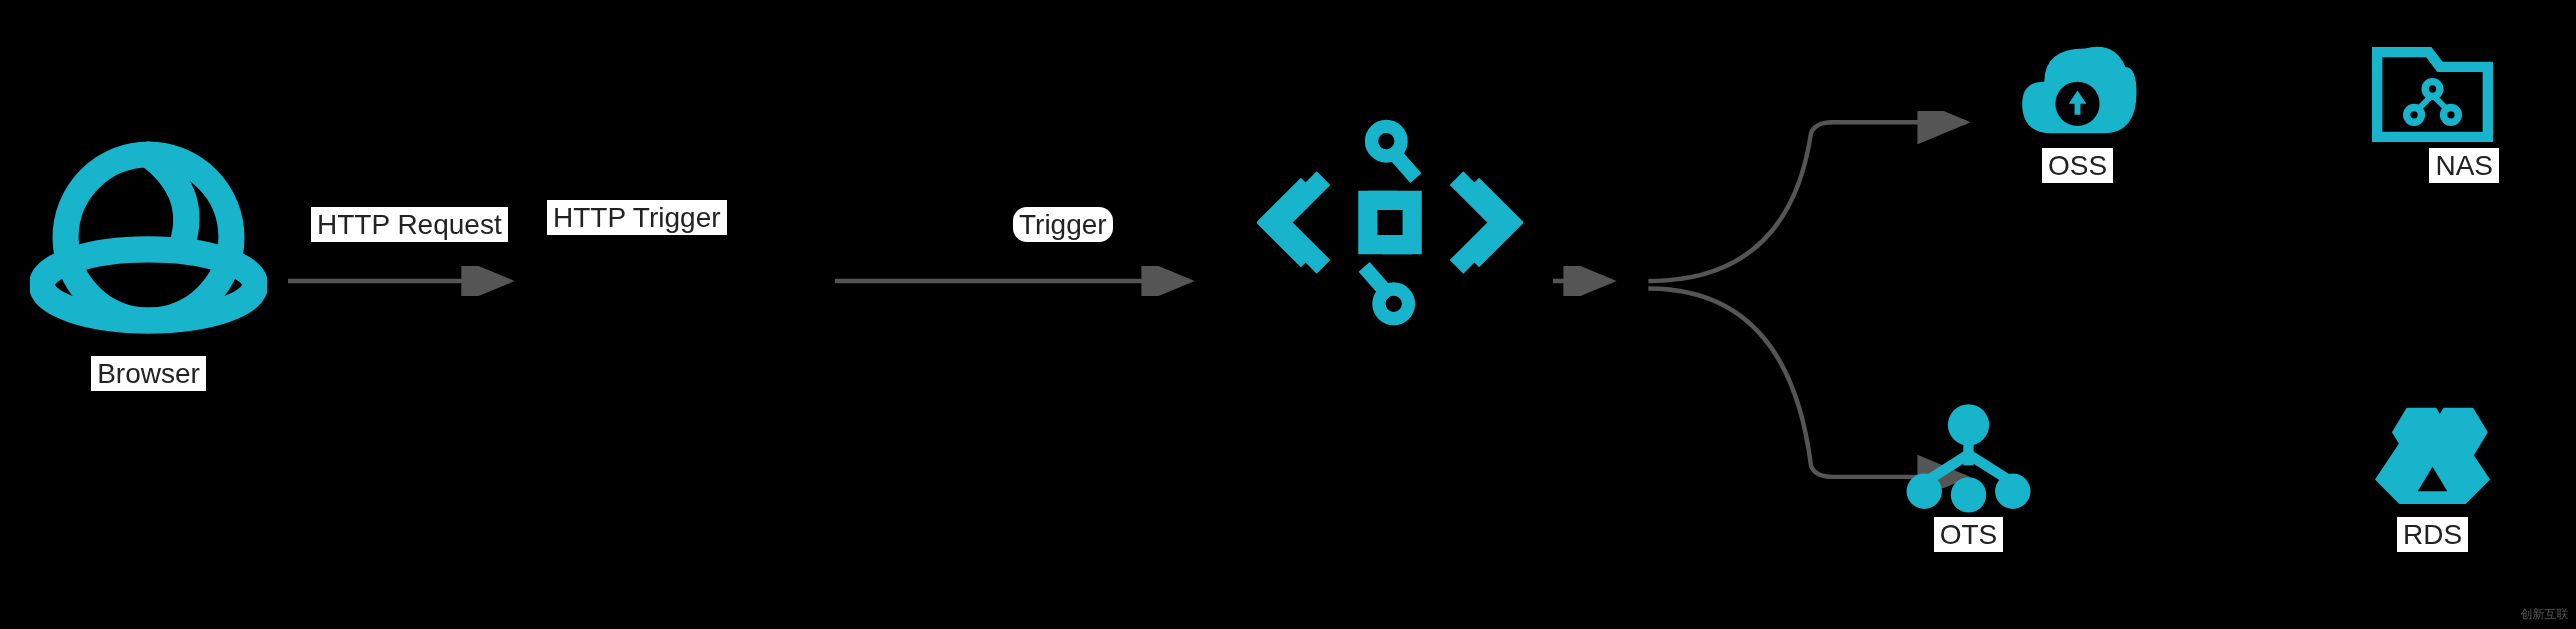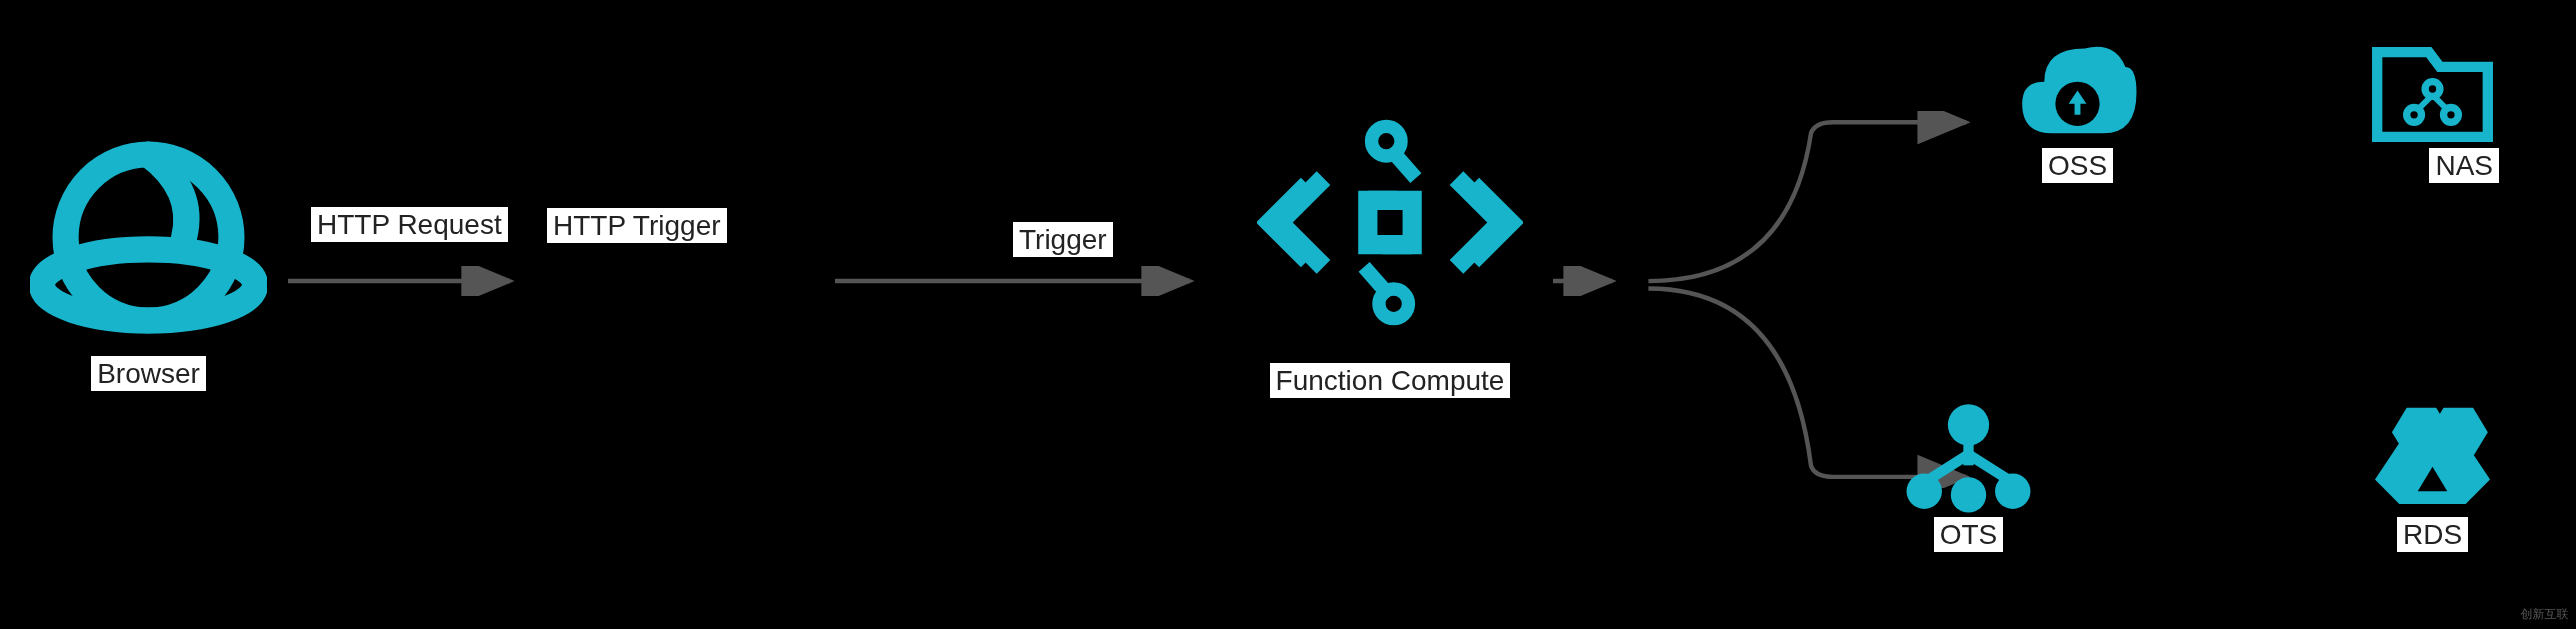--- a/index.html
+++ b/index.html
@@ -99,48 +99,47 @@
   </div>
   <div class="node-label">Browser</div>
 </div>
 
 <svg class="arrow" style="left:288px; top:266px; width:237px; height:30px;" viewBox="0 0 320 40" width="237" height="30">
   <line x1="0" y1="20" x2="300" y2="20" stroke="#555" stroke-width="6" marker-end="url(#arrowhead)"></line>
 </svg>
 <div class="arrow-label" style="left:311px; top:207px;">HTTP Request</div>
 
 <div class="node" style="left:547px; top:170px;">
-  <div class="node-label" style="margin-top:38px;text-align:right;">HTTP Trigger</div>
+  <div class="node-label" style="margin-top:30px;text-align:right;">HTTP Trigger</div>
 </div>
 
 <svg class="arrow" style="left:835px; top:266px; width:370px; height:30px;" viewBox="0 0 500 40" width="370" height="30">
   <line x1="0" y1="20" x2="480" y2="20" stroke="#555" stroke-width="6" marker-end="url(#arrowhead)"></line>
 </svg>
-<div class="arrow-label" style="left:1013px; top:222px;">Trigger</div>
+<div class="arrow-label" style="left:1013px; top:207px;border-radius:14px;">Trigger</div>
 
 <div class="node" style="left:1257px; top:104px;">
   <div class="icon-fc fc">
     <svg viewBox="0 0 360 320">
 
       <path d="M 70 110 L 20 160 L 70 210" fill="none" stroke="#18b4cc" stroke-width="30" stroke-linecap="butt"></path>
       <path d="M 100 90 L 40 160 L 100 230" fill="none" stroke="#18b4cc" stroke-width="30" stroke-linecap="butt" opacity="0.0"></path>
       <path d="M 90 100 L 30 160 L 90 220" fill="none" stroke="#18b4cc" stroke-width="26"></path>
       <path d="M 290 110 L 340 160 L 290 210" fill="none" stroke="#18b4cc" stroke-width="30"></path>
       <path d="M 270 100 L 330 160 L 270 220" fill="none" stroke="#18b4cc" stroke-width="26"></path>
 
       <path d="M 150 130 L 210 130 L 210 190 L 170 190" fill="none" stroke="#18b4cc" stroke-width="26"></path>
       <path d="M 210 190 L 150 190 L 150 130 L 190 130" fill="none" stroke="#18b4cc" stroke-width="26"></path>
 
       <line x1="180" y1="60" x2="215" y2="100" stroke="#18b4cc" stroke-width="20"></line>
       <circle cx="175" cy="50" r="20" fill="none" stroke="#18b4cc" stroke-width="18"></circle>
       <line x1="180" y1="260" x2="145" y2="220" stroke="#18b4cc" stroke-width="20"></line>
       <circle cx="185" cy="270" r="20" fill="none" stroke="#18b4cc" stroke-width="18"></circle>
     </svg>
   </div>
-  <div class="node-label" style="margin-top:22px;">Function Compute</div>
 </div>
 
 <svg class="arrow" style="left:1553px; top:266px; width:74px; height:30px;" viewBox="0 0 100 40" width="74" height="30">
   <line x1="0" y1="20" x2="80" y2="20" stroke="#555" stroke-width="6" marker-end="url(#arrowhead)"></line>
 </svg>
 
 <svg class="arrow" style="left:1641px; top:111px; width:340px; height:185px;" viewBox="0 0 460 250" width="340" height="185">
   <path d="M 10 230 Q 200 230 230 30 Q 235 15 260 15 L 440 15" fill="none" stroke="#555" stroke-width="6" marker-end="url(#arrowhead)"></path>
 </svg>
 

